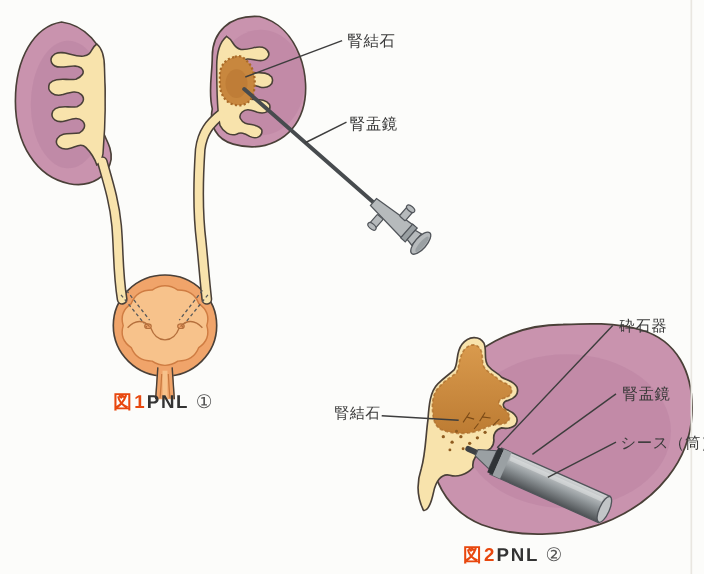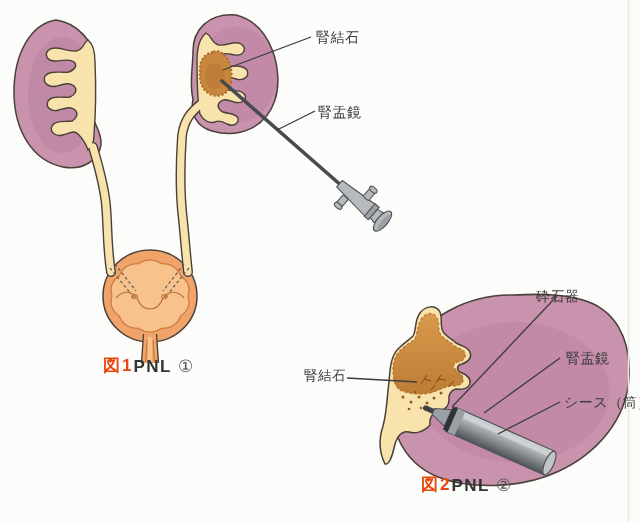--- a/index.html
+++ b/index.html
@@ -7,21 +7,21 @@
     position:relative;width:640px;height:522px;overflow:hidden;
     background:var(--c-bg,#fcfcfa);
     font-family:"Liberation Sans",sans-serif;
   }
   .stage svg{position:absolute;left:0;top:0;}
   .lbl{
     position:absolute;font-size:14px;line-height:1.3;
     color:var(--c-label-text);letter-spacing:.5px;white-space:nowrap;
   }
   .lbl-block{white-space:nowrap;font-size:13.5px;line-height:18px;}
-  .caption{position:absolute;display:flex;align-items:flex-end;}
+  .caption{position:absolute;display:flex;align-items:center;}
   .figno{color:var(--c-caption-red);font-weight:bold;font-size:17px;letter-spacing:2px;}
   .figlabel{color:var(--c-caption-text);font-size:17px;font-weight:600;letter-spacing:1.5px;}
   .figcirc{color:var(--c-caption-circle);font-size:17px;margin-left:6px;}
 </style>
 </head>
 <body>
 
 <div class="stage">
 
   <svg width="640" height="522" viewBox="0 0 640 522">
@@ -129,32 +129,32 @@
       <line x1="560" y1="402" x2="498" y2="434" style="stroke:var(--c-line);stroke-width:1.3"></line>
       <line x1="347" y1="378" x2="417" y2="382" style="stroke:var(--c-line);stroke-width:1.3"></line>
     </g>
 
     <line x1="628.5" y1="0" x2="628.5" y2="522" style="stroke:var(--c-page-edge);stroke-width:1.5"></line>
   </svg>
 
   <div class="lbl" style="left:316px;top:28px">腎結石</div>
   <div class="lbl" style="left:318px;top:103px">腎盂鏡</div>
 
-  <div class="lbl" style="left:536px;top:287px">砕石器</div>
+  <div class="lbl" style="left:563px;top:287px">砕石器</div>
   <div class="lbl" style="left:566px;top:349px">腎盂鏡</div>
   <div class="lbl" style="left:564px;top:393px">シース（筒）</div>
 
   <div class="lbl lbl-block" style="left:160px;top:367px;width:186px;text-align:right">
     <div>腎結石</div>
   </div>
 
   <div class="caption" style="left:103px;top:354px">
     <span class="figno">図1</span>
     <span class="figlabel">PNL</span>
     <span class="figcirc">①</span>
   </div>
-  <div class="caption" style="left:421px;top:473px">
+  <div class="caption" style="left:421px;top:493px">
     <span class="figno">図2</span>
     <span class="figlabel">PNL</span>
     <span class="figcirc">②</span>
   </div>
 
 </div>
 
 </body></html>

